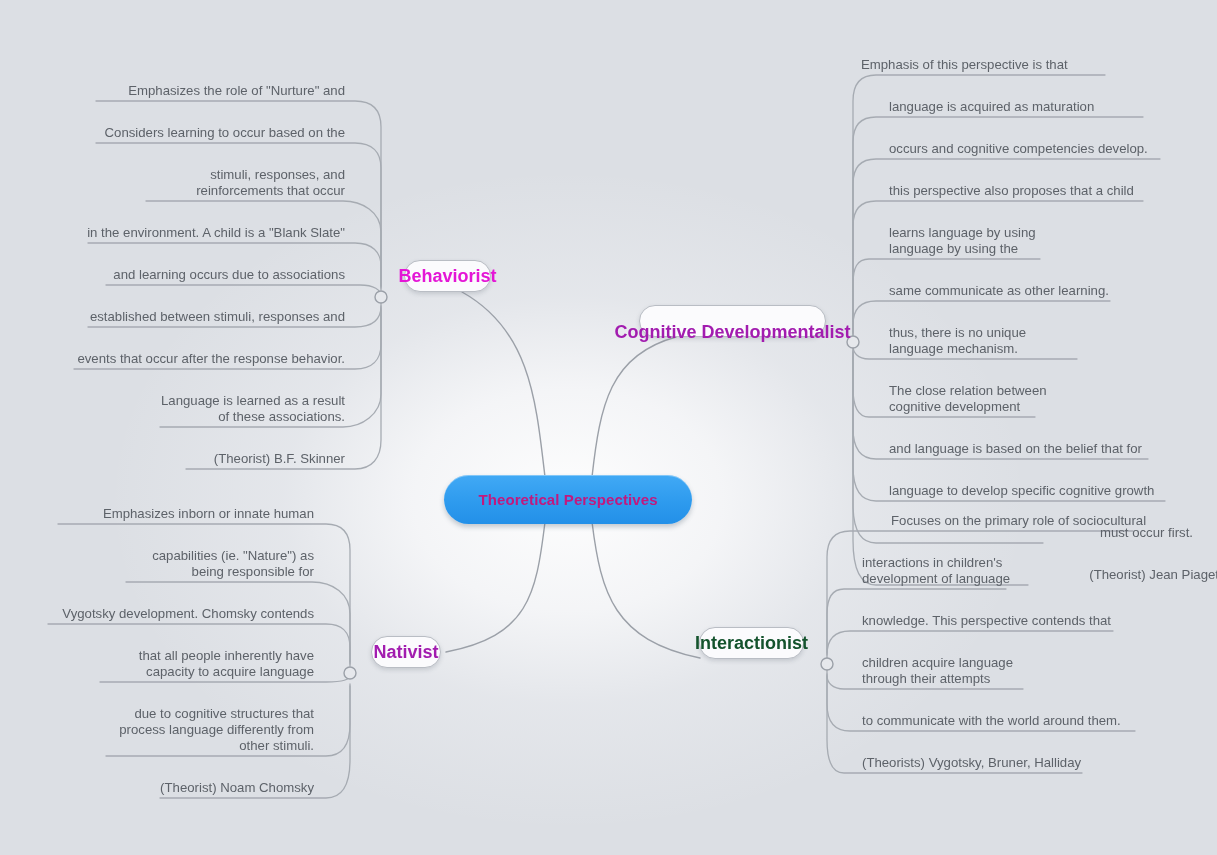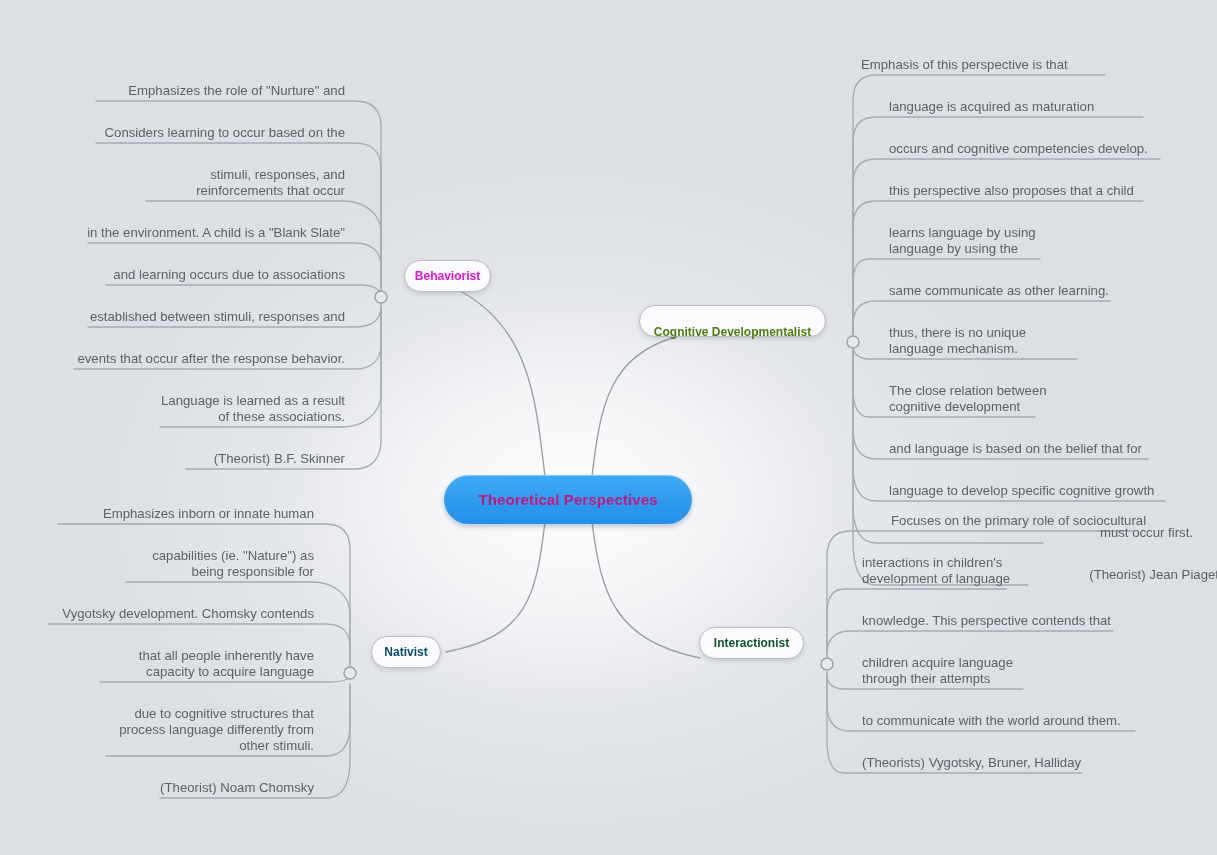--- a/index.html
+++ b/index.html
@@ -59,30 +59,30 @@
     background: #fbfbfd;
     border: 1px solid #b9bdc4;
     box-shadow: 0 2px 4px rgba(90,100,115,0.22);
     display: flex;
     align-items: center;
     justify-content: center;
     padding: 0 15px;
     box-sizing: border-box;
   }
   .branch-pill .label {
-    font-size: 12px;
+    font-size: 18px;
     font-weight: bold;
     white-space: nowrap;
   }
   #pill-behaviorist { left: 404px; top: 260px; width: 87px; }
   #pill-behaviorist .label { color: #e416d6; }
   #pill-cognitive   { left: 639px; top: 305px; width: 187px; }
-  #pill-cognitive   .label { color: #4d7c0f; margin-top: 22px; }
+  #pill-cognitive   .label { color: #a21caf; margin-top: 22px; }
   #pill-nativist    { left: 371px; top: 636px; width: 70px; }
-  #pill-nativist    .label { color: #0c4a6e; }
+  #pill-nativist    .label { color: #a21caf; }
   #pill-interactionist { left: 699px; top: 627px; width: 105px; }
   #pill-interactionist .label { color: #14532d; }
   
   .leaf {
     position: absolute;
     font-size: 13.2px;
     line-height: 16px;
     color: #5d6269;
     white-space: pre-line;
   }

